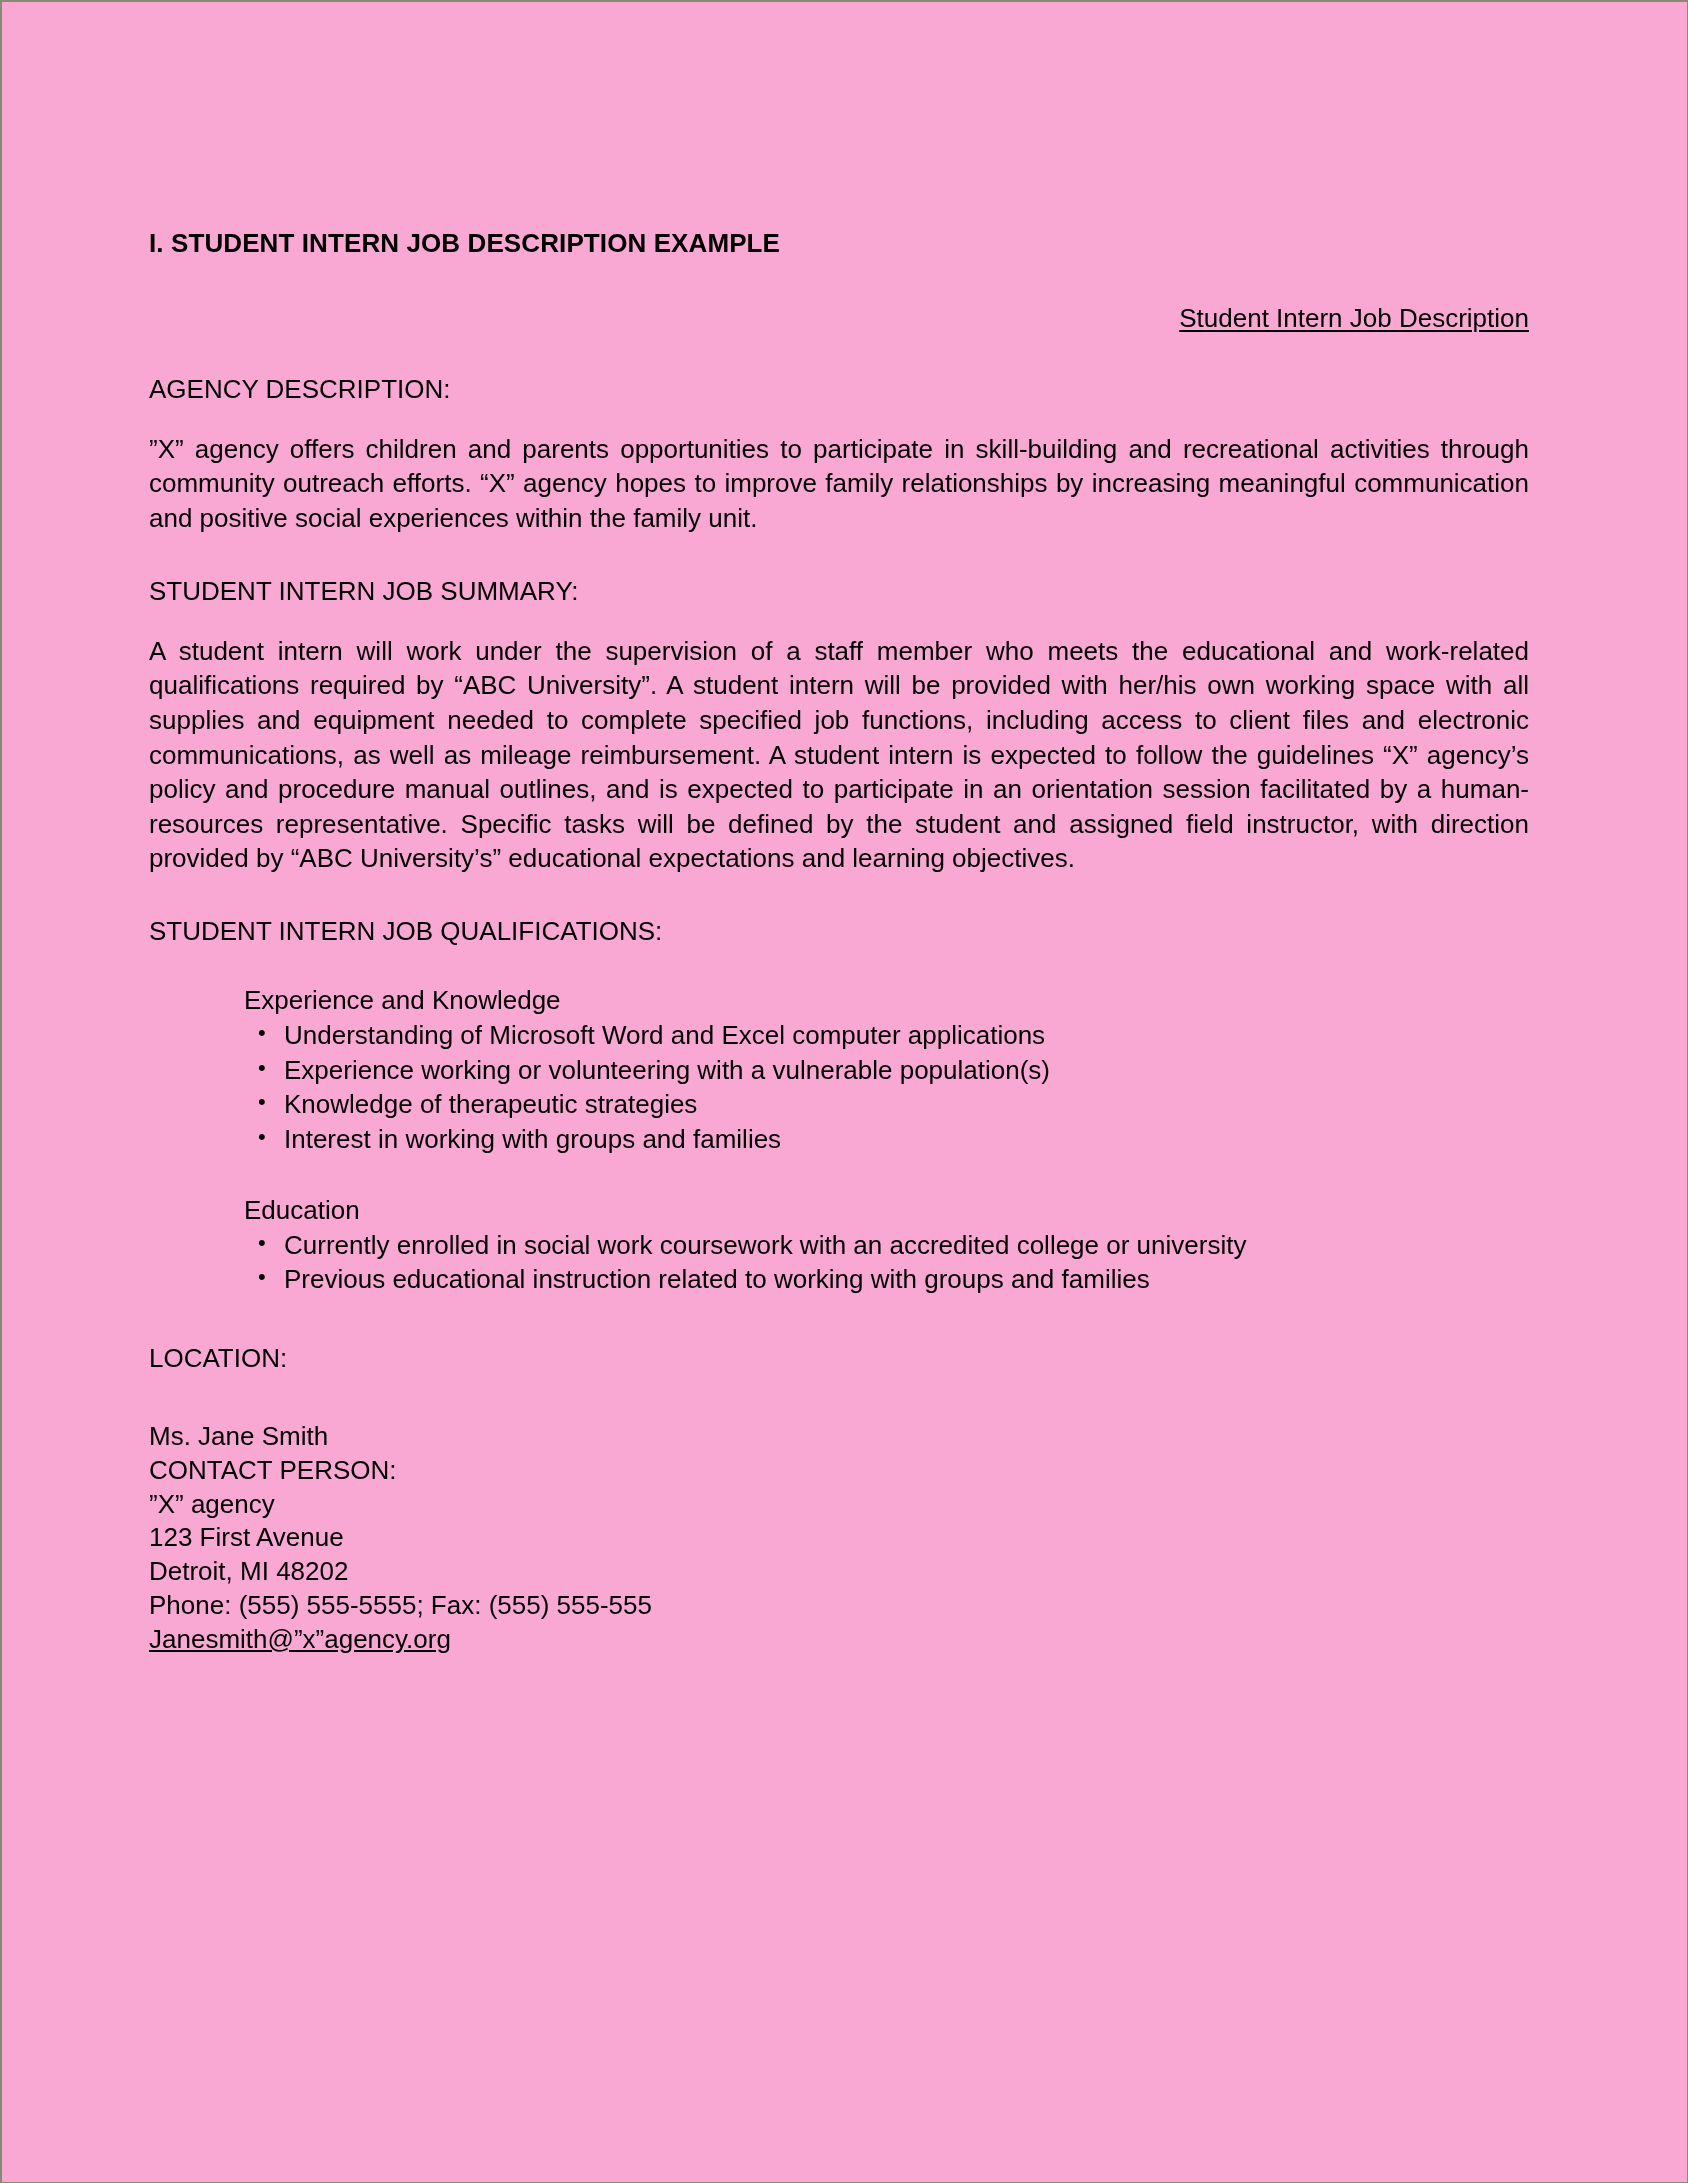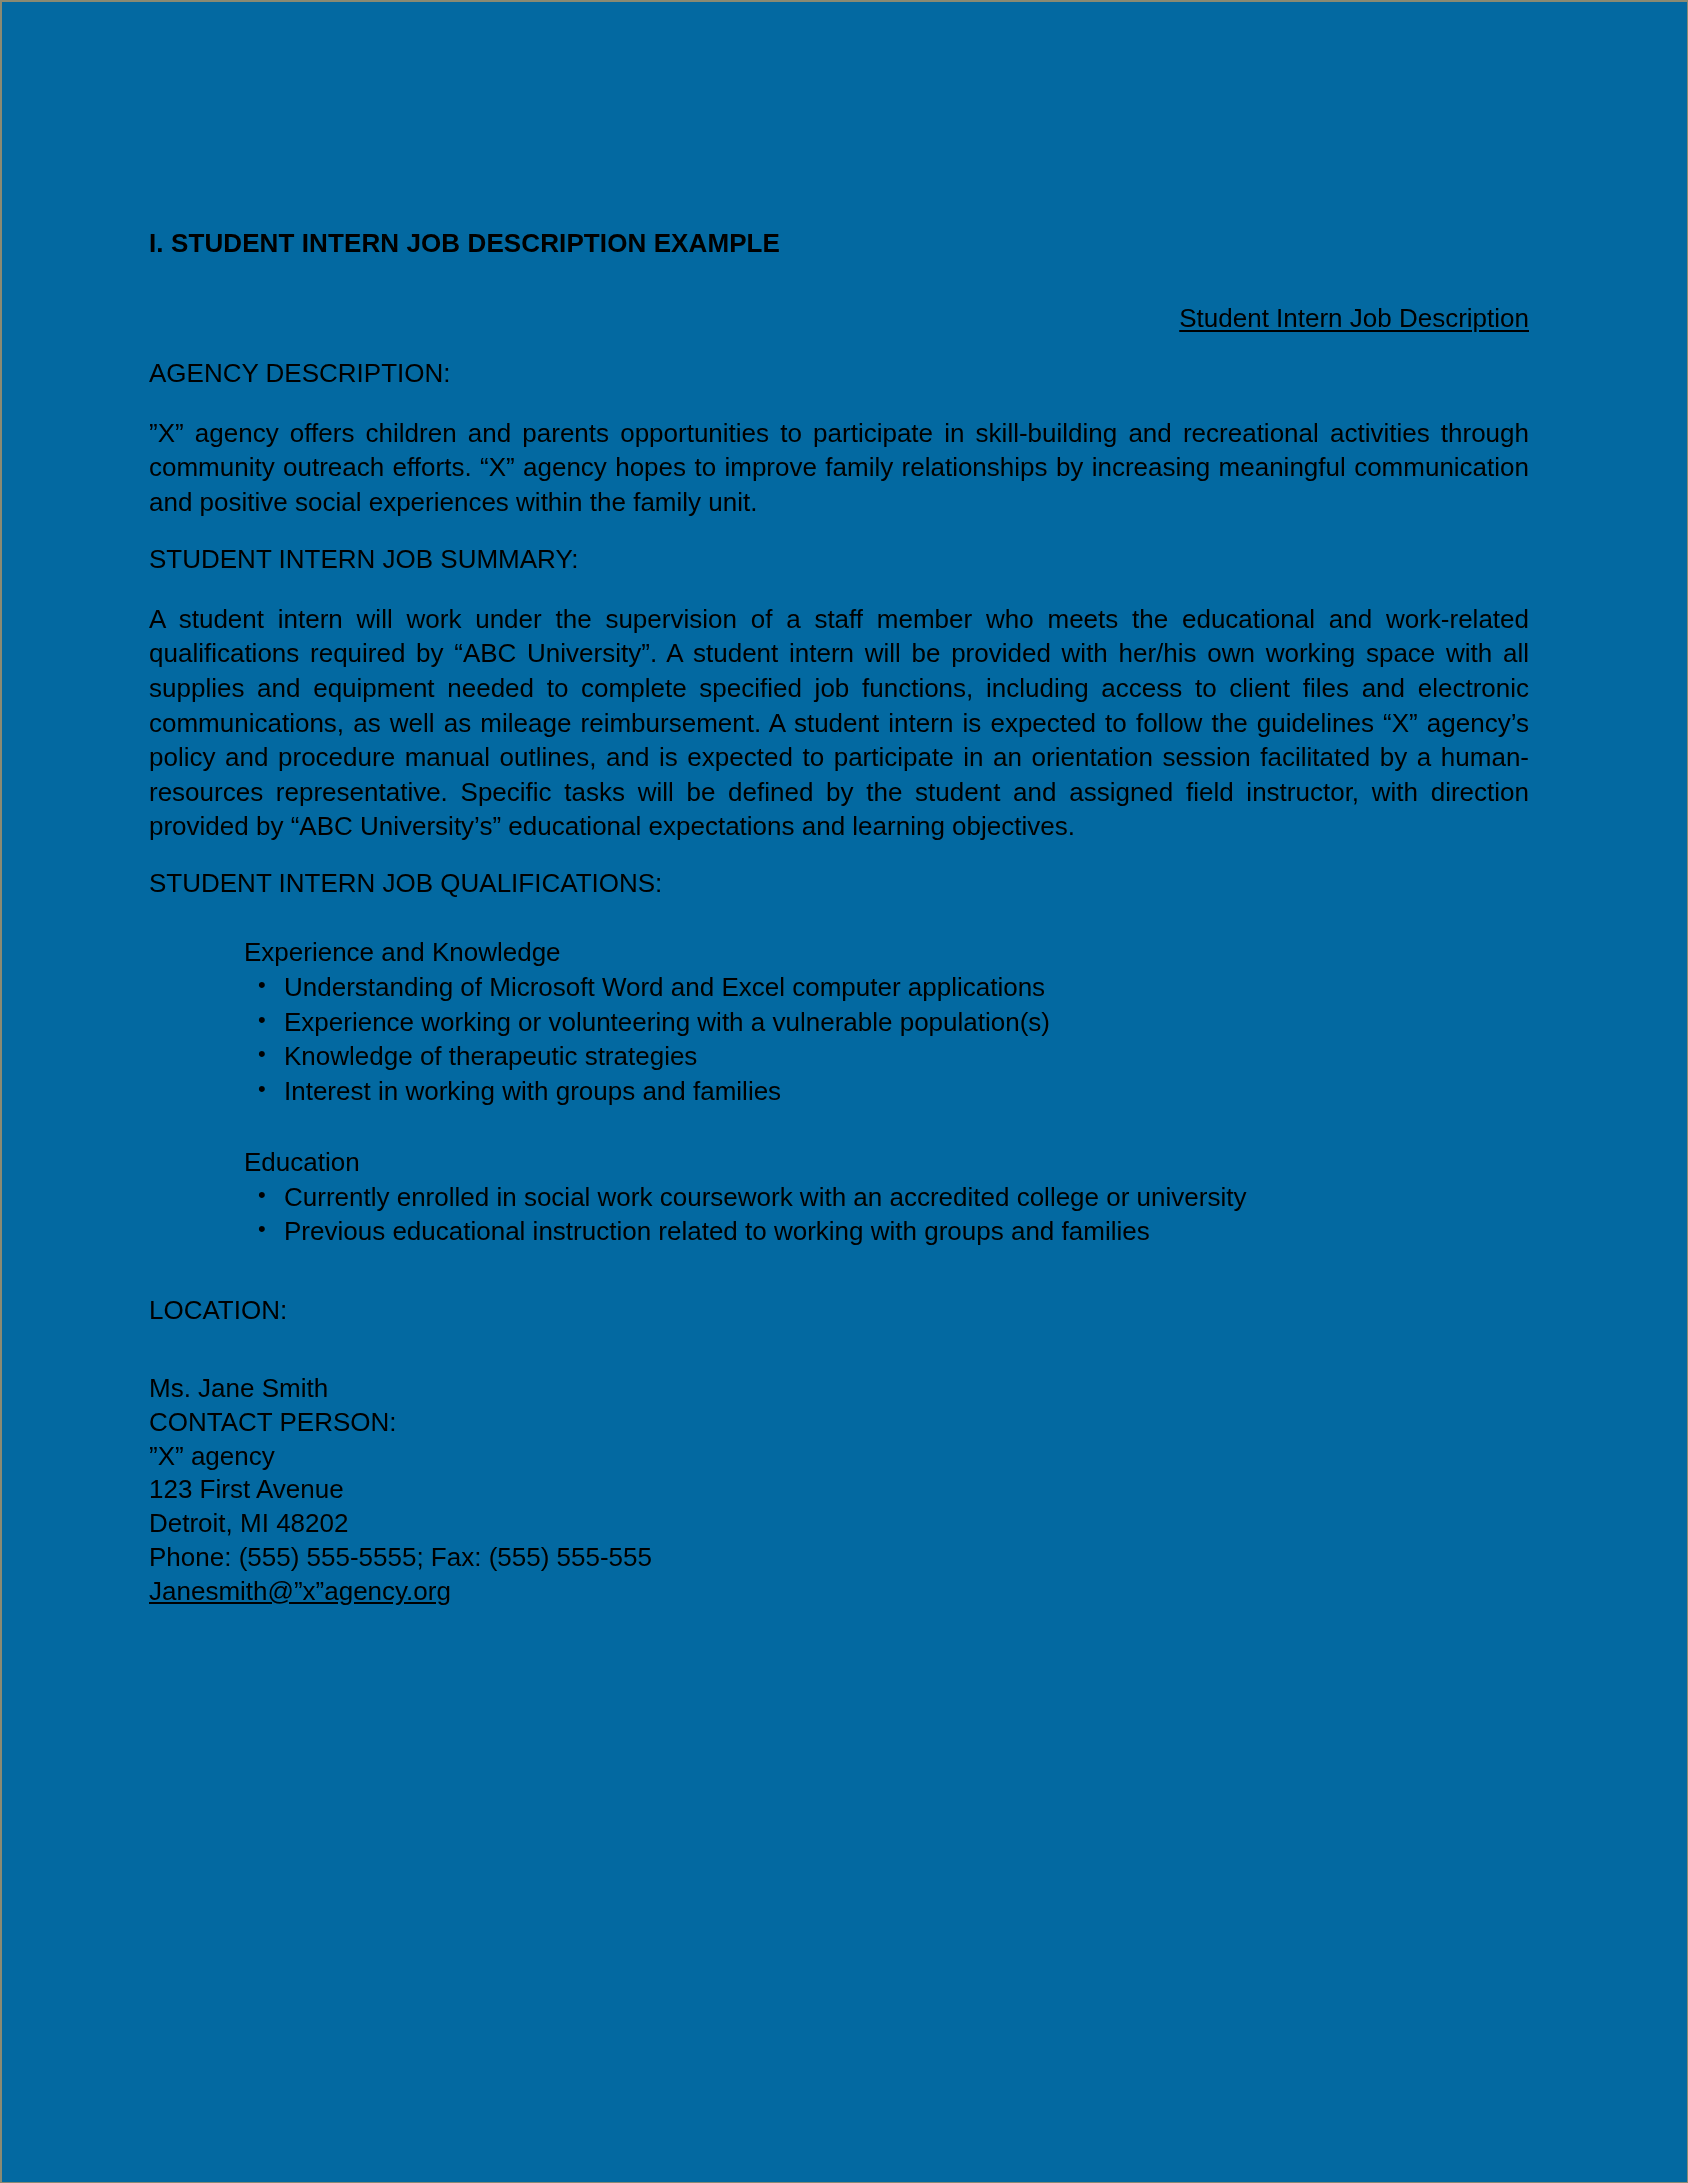--- a/index.html
+++ b/index.html
@@ -19,21 +19,21 @@
     background: #ffffff;
     border: 2px solid #8a8a72;
     overflow: hidden;
   }
   .sheet {
     position: absolute;
     left: 0;
     top: 0;
     right: 0;
     bottom: 0;
-    background: #0369a1;
+    background: #f9a8d4;
   }
   .content {
     position: absolute;
     left: 147px;
     top: 226px;
     width: 1380px;
   }
 
   .doc-title {
     font-size: 26px;
@@ -49,21 +49,21 @@
   }
   .subtitle {
     font-size: 26px;
     text-decoration: underline;
     text-underline-offset: 3px;
   }
 
   .section-head {
     font-size: 26px;
     line-height: 1.2;
-    margin-top: 24px;
+    margin-top: 40px;
   }
 
   .para {
     font-size: 26px;
     line-height: 1.33;
     text-align: justify;
     text-justify: inter-word;
     margin-top: 27px;
     -webkit-hyphens: none;
     hyphens: none;

